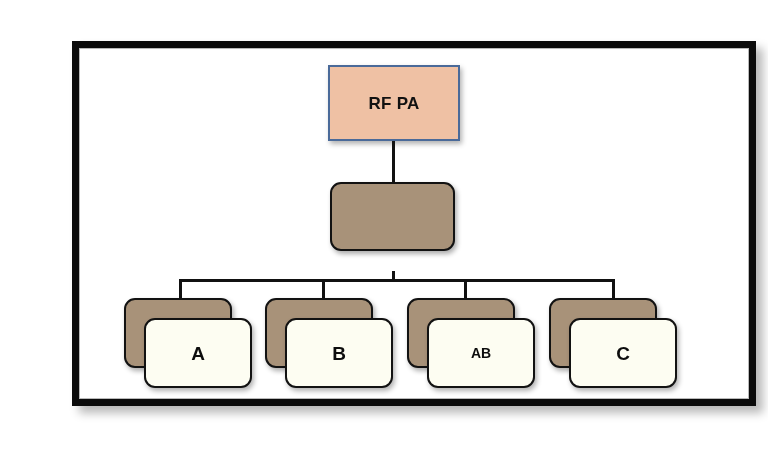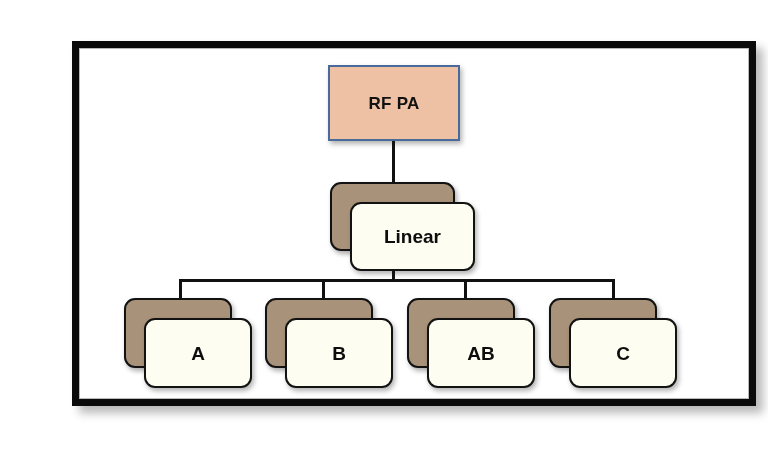--- a/index.html
+++ b/index.html
@@ -91,21 +91,21 @@
     justify-content: center;
     box-shadow: 2px 3px 5px rgba(0,0,0,0.30);
   }
   .stack-front .node-label {
     font-size: 19px;
     font-weight: 700;
     color: #0d0d0d;
     line-height: 1;
   }
   .stack-front.small-label .node-label {
-    font-size: 19px;
+    font-size: 14px;
     text-align: right;
   }
 
   
   .conn {
     position: absolute;
     background: #111111;
   }
   .conn-v { width: 3px; }
   .conn-h { height: 3px; }
@@ -119,23 +119,20 @@
     <div class="frame-inner"></div>
 
     <div class="rect-node" style="left:249px; top:17px; width:132px; height:76px; background:#efc1a4;">
       <span class="node-label">RF PA</span>
     </div>
 
     <div class="conn conn-v" style="left:313px; top:93px; height:42px;"></div>
 
     <div class="stack-node" style="left:251px; top:134px; width:145px; height:89px;">
       <div class="stack-back"></div>
-      <div class="stack-front">
-        <span class="node-label">Linear</span>
-      </div>
     </div>
 
     <div class="conn conn-v" style="left:313px; top:223px; height:9px;"></div>
 
     <div class="conn conn-h" style="left:100px; top:231px; width:436px;"></div>
 
     <div class="conn conn-v" style="left:100px; top:231px; height:22px;"></div>
     <div class="conn conn-v" style="left:243px; top:231px; height:22px;"></div>
     <div class="conn conn-v" style="left:385px; top:231px; height:22px;"></div>
     <div class="conn conn-v" style="left:533px; top:231px; height:22px;"></div>

